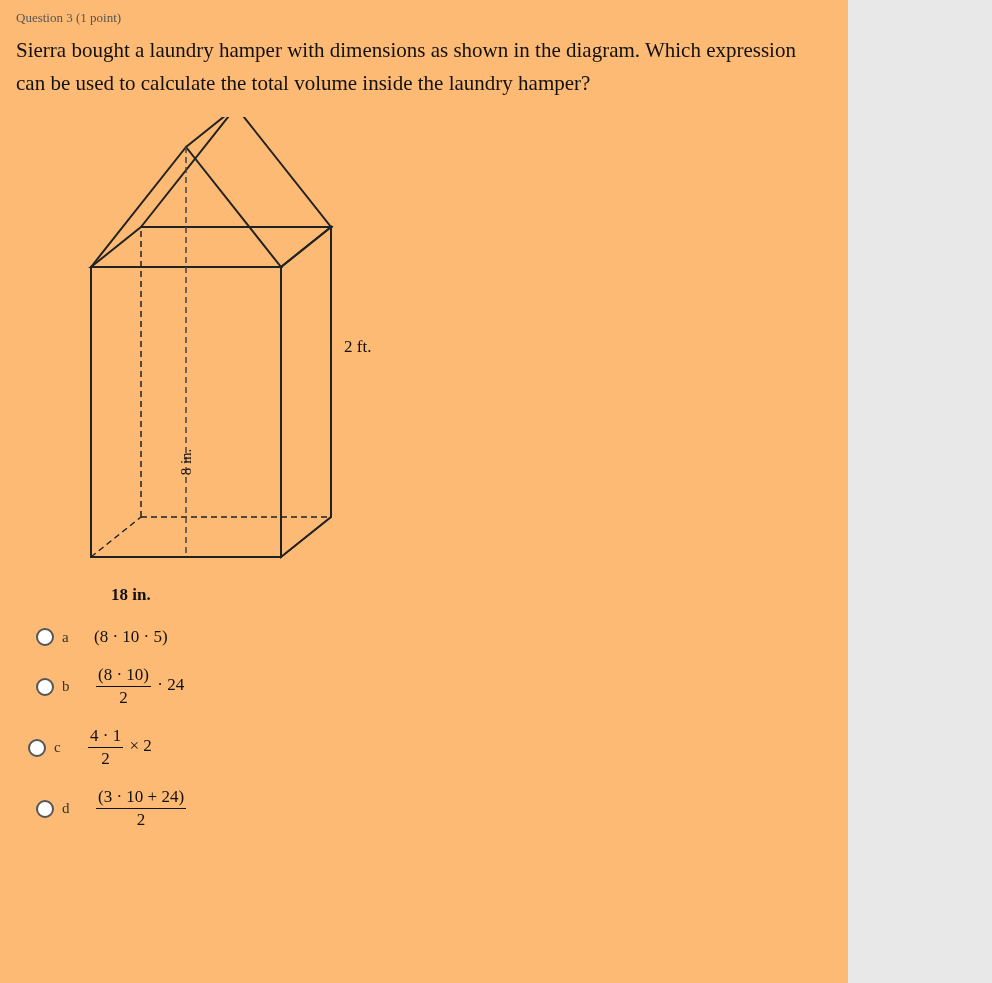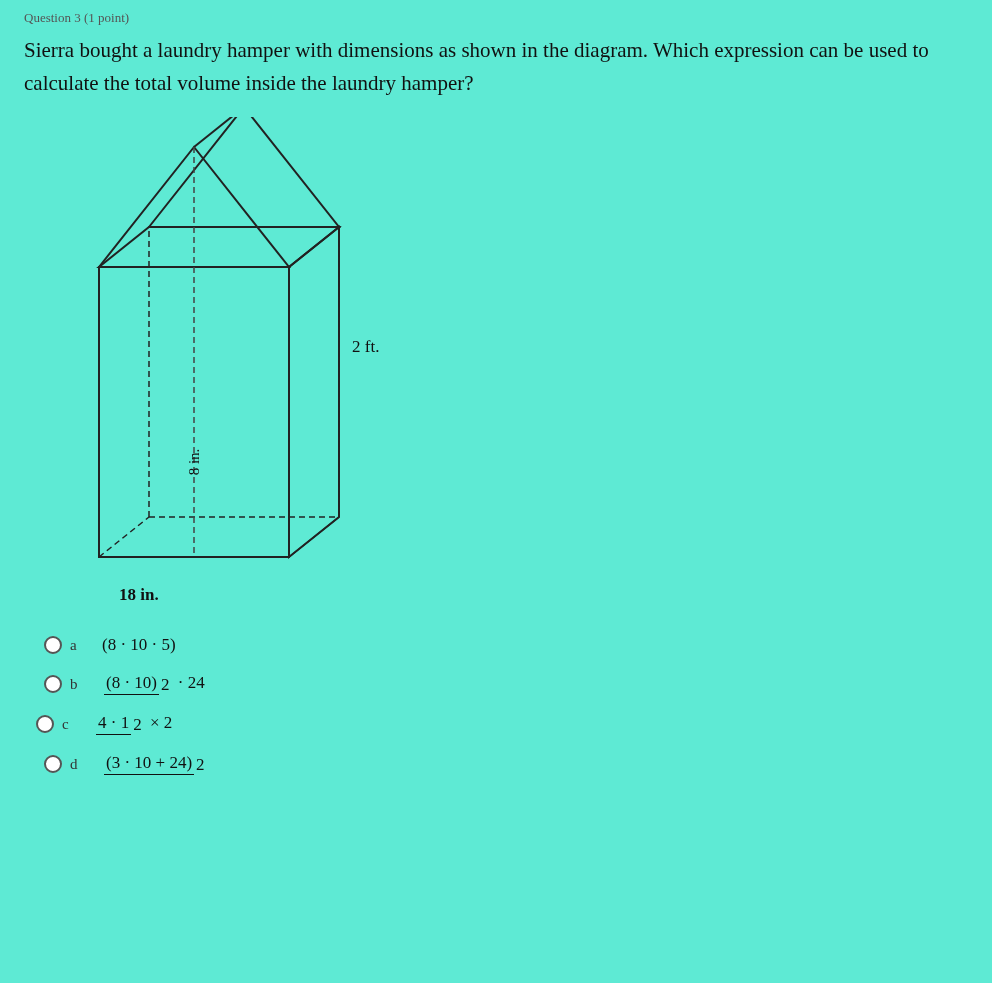--- a/index.html
+++ b/index.html
@@ -4,41 +4,41 @@
   <style>
     * { box-sizing: border-box; margin: 0; padding: 0; }
     body {
       background: #e8e8e8;
       font-family: Georgia, 'Times New Roman', serif;
       width: 992px;
       min-height: 983px;
       padding: 0;
     }
     .page {
-      background: #5eead4;
-      width: 992px;
+      background: #fdba74;
+      width: 848px;
       min-height: 983px;
-      padding: 10px 24px 30px 24px;
+      padding: 10px 24px 30px 16px;
     }
     .question-header {
       font-size: 13px;
       color: #555;
       margin-bottom: 8px;
     }
     .question-text {
       font-size: 21px;
       line-height: 1.55;
       color: #111;
       margin-bottom: 18px;
       max-width: 940px;
     }
     .diagram-area {
       display: flex;
       align-items: flex-start;
-      margin-bottom: 28px;
+      margin-bottom: 20px;
       margin-left: 10px;
     }
     .diagram-container {
       position: relative;
       width: 310px;
       height: 490px;
     }
     svg.hamper-diagram {
       width: 310px;
       height: 490px;
@@ -83,21 +83,21 @@
       font-size: 15px;
       margin-right: 18px;
       color: #333;
       min-width: 14px;
     }
     .answer-expr {
       font-size: 17px;
     }
     .fraction {
       display: inline-flex;
-      flex-direction: row;
+      flex-direction: column;
       align-items: center;
       vertical-align: middle;
       margin: 0 2px;
     }
     .fraction .numerator {
       border-bottom: 1.5px solid #111;
       padding: 0 2px 1px 2px;
       font-size: 17px;
     }
     .fraction .denominator {

